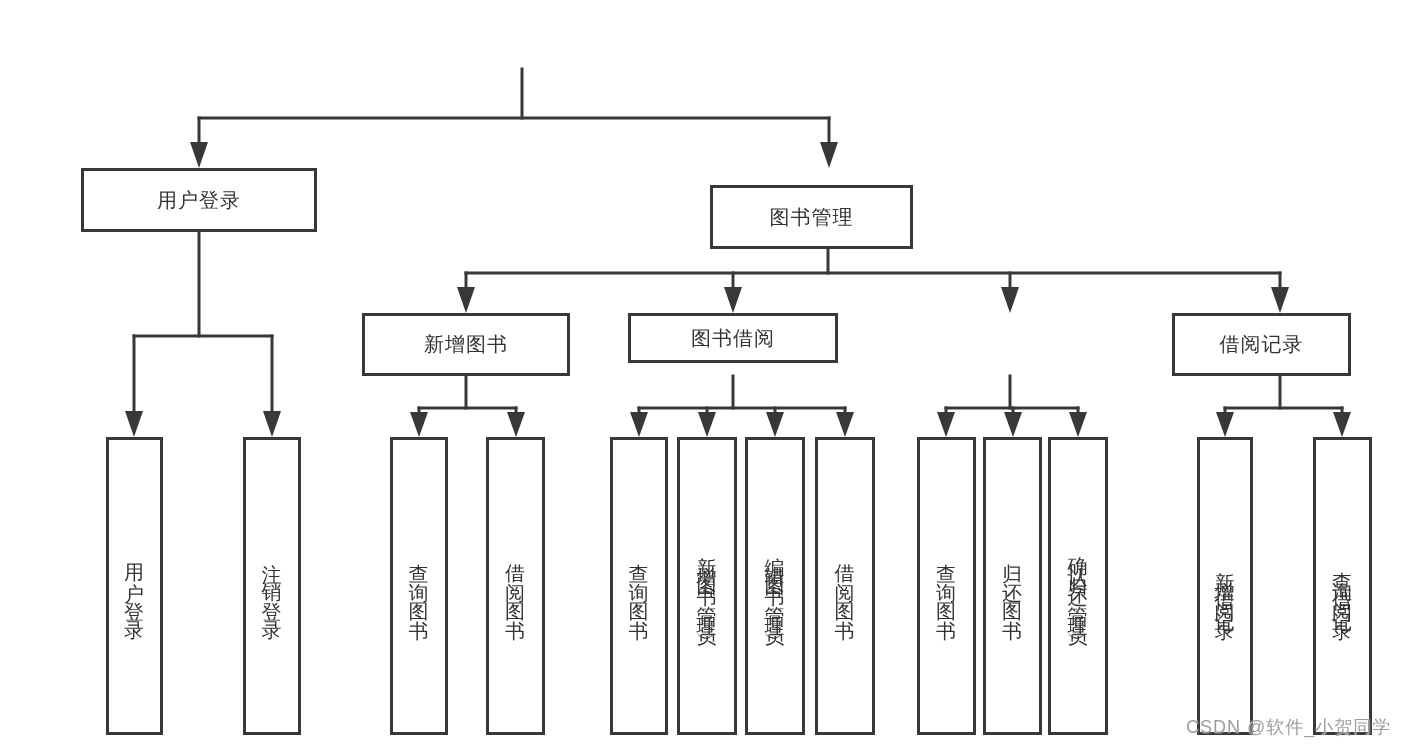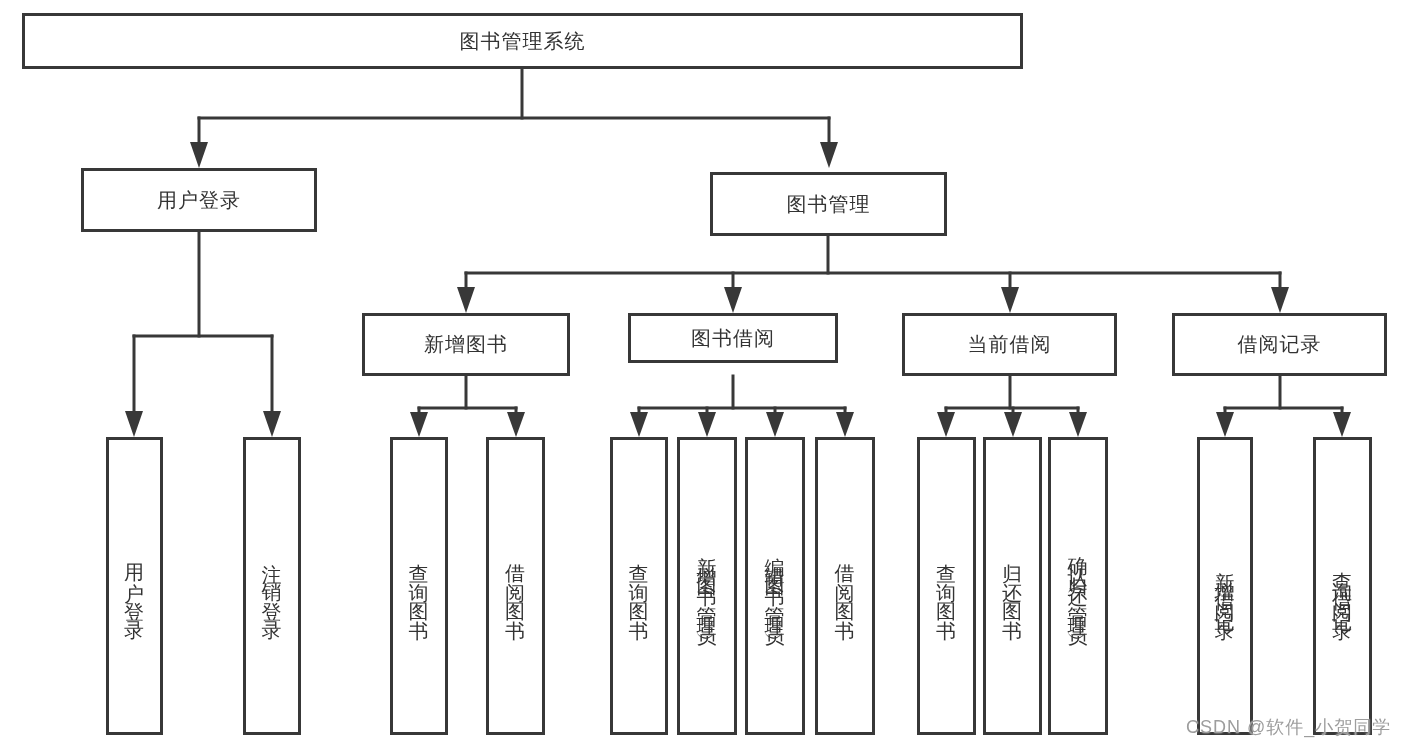--- a/index.html
+++ b/index.html
@@ -107,29 +107,27 @@
     <g>
       <line x1="1280" y1="376" x2="1280" y2="408"></line>
       <line x1="1225" y1="408" x2="1342" y2="408"></line>
       <line x1="1225" y1="408" x2="1225" y2="416"></line>
       <polygon points="1216,412 1234,412 1225,437"></polygon>
       <line x1="1342" y1="408" x2="1342" y2="416"></line>
       <polygon points="1333,412 1351,412 1342,437"></polygon>
     </g>
   </svg>
 
-  <div class="hnode" style="left:22px;top:13px;width:1001px;height:56px;">图书管理系统</div>
 
   <div class="hnode" style="left:81px;top:168px;width:236px;height:64px;">用户登录</div>
-  <div class="hnode" style="left:710px;top:172px;width:237px;height:64px;">图书管理</div>
+  <div class="hnode" style="left:710px;top:185px;width:203px;height:64px;">图书管理</div>
 
   <div class="hnode" style="left:362px;top:313px;width:208px;height:63px;">新增图书</div>
   <div class="hnode" style="left:628px;top:313px;width:210px;height:50px;">图书借阅</div>
-  <div class="hnode" style="left:902px;top:313px;width:215px;height:63px;">当前借阅</div>
-  <div class="hnode" style="left:1172px;top:313px;width:215px;height:63px;">借阅记录</div>
+  <div class="hnode" style="left:1172px;top:313px;width:179px;height:63px;">借阅记录</div>
 
   <div class="vnode" style="left:106px;width:57px;">
     <span class="vtxt loose">用户登录</span>
   </div>
   <div class="vnode" style="left:243px;width:58px;">
     <span class="vtxt loose">注销登录</span>
   </div>
   <div class="vnode" style="left:390px;width:58px;">
     <span class="vtxt loose">查询图书</span>
   </div>

